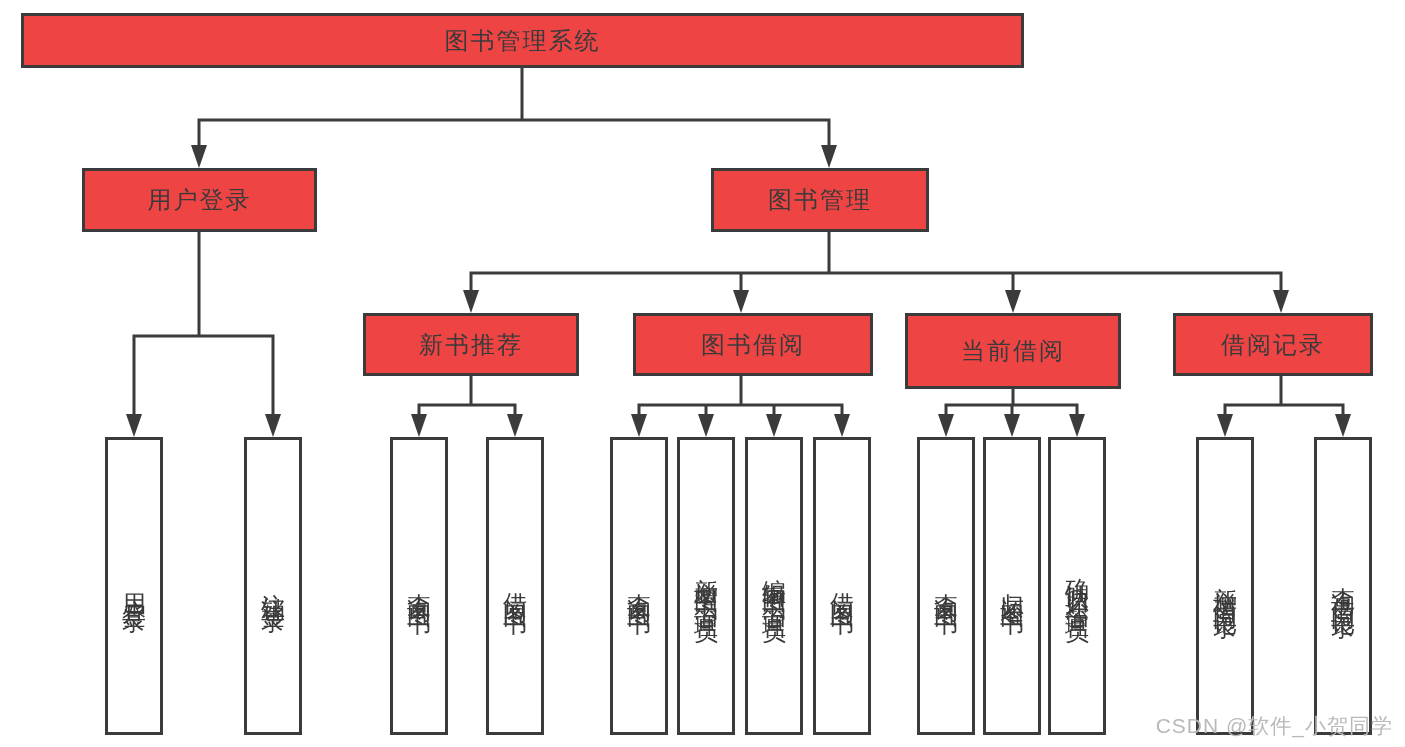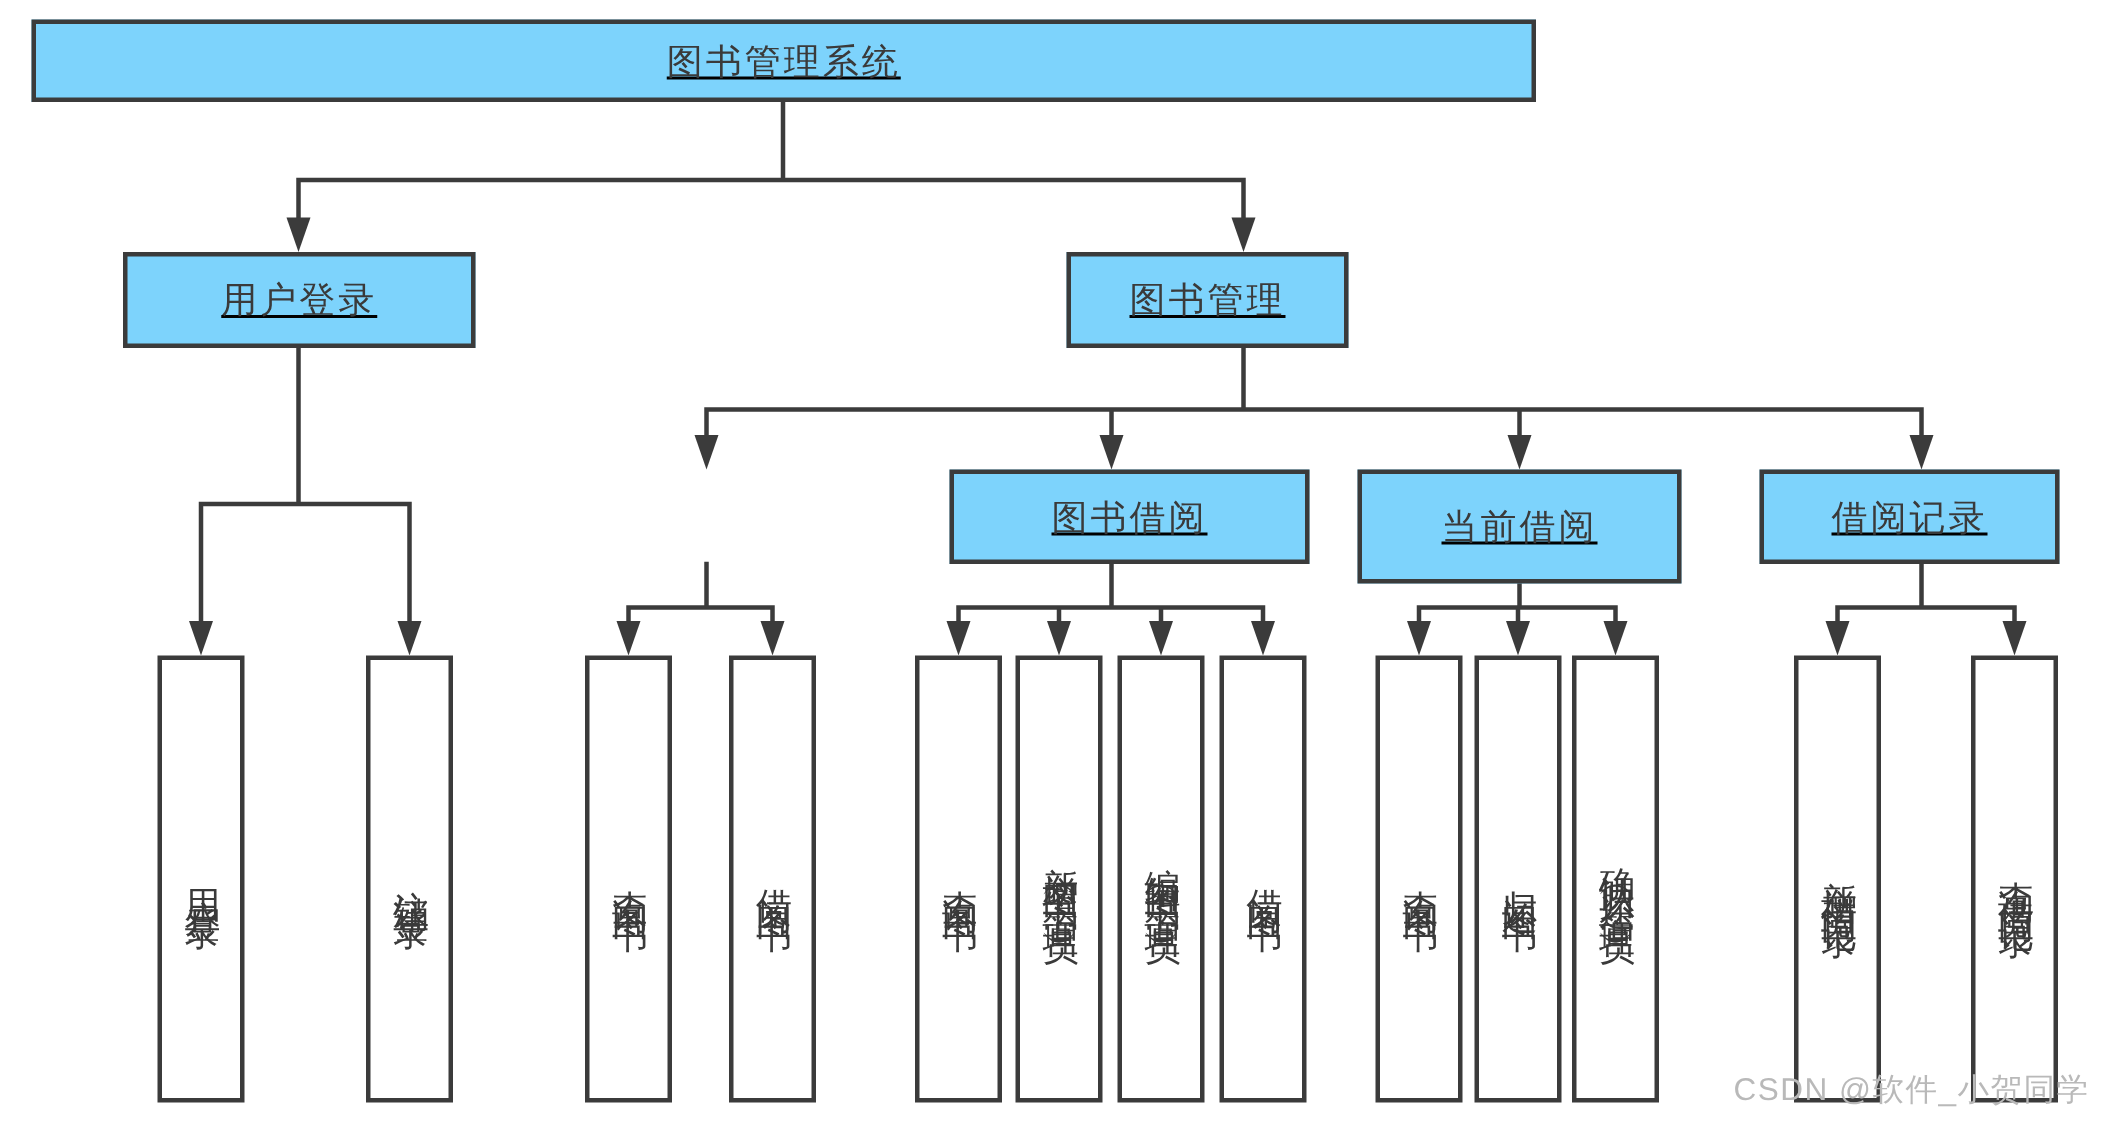--- a/index.html
+++ b/index.html
@@ -13,25 +13,24 @@
     position:relative;
     width:1405px;height:747px;
     background:var(--bg);
     font-family:"Liberation Sans","DejaVu Sans",sans-serif;
     overflow:hidden;
   }
   #connectors{position:absolute;left:0;top:0;}
   .hbox{
     position:absolute;
     box-sizing:border-box;
-    background:#7dd3fc;
+    background:#ef4444;
     border:3px solid var(--line);
     display:flex;align-items:center;justify-content:center;
     z-index:2;
-    text-decoration:underline;
   }
   .hbox span{
     font-size:24px;color:var(--text);letter-spacing:2px;white-space:nowrap;
   }
   .vbox{
     position:absolute;
     top:437px;width:58px;height:298px;
     box-sizing:border-box;
     background:#fff;
     border:3px solid var(--line);
@@ -94,24 +93,27 @@
     </g>
   </svg>
 
   <div class="hbox" style="left:21px;top:13px;width:1003px;height:55px">
     <span>图书管理系统</span>
   </div>
 
   <div class="hbox" style="left:82px;top:168px;width:235px;height:64px">
     <span>用户登录</span>
   </div>
-  <div class="hbox" style="left:711px;top:168px;width:188px;height:64px">
+  <div class="hbox" style="left:711px;top:168px;width:218px;height:64px">
     <span>图书管理</span>
   </div>
 
+  <div class="hbox" style="left:363px;top:313px;width:216px;height:63px">
+    <span>新书推荐</span>
+  </div>
   <div class="hbox" style="left:633px;top:313px;width:240px;height:63px">
     <span>图书借阅</span>
   </div>
   <div class="hbox" style="left:905px;top:313px;width:216px;height:76px">
     <span>当前借阅</span>
   </div>
   <div class="hbox" style="left:1173px;top:313px;width:200px;height:63px">
     <span>借阅记录</span>
   </div>
 

